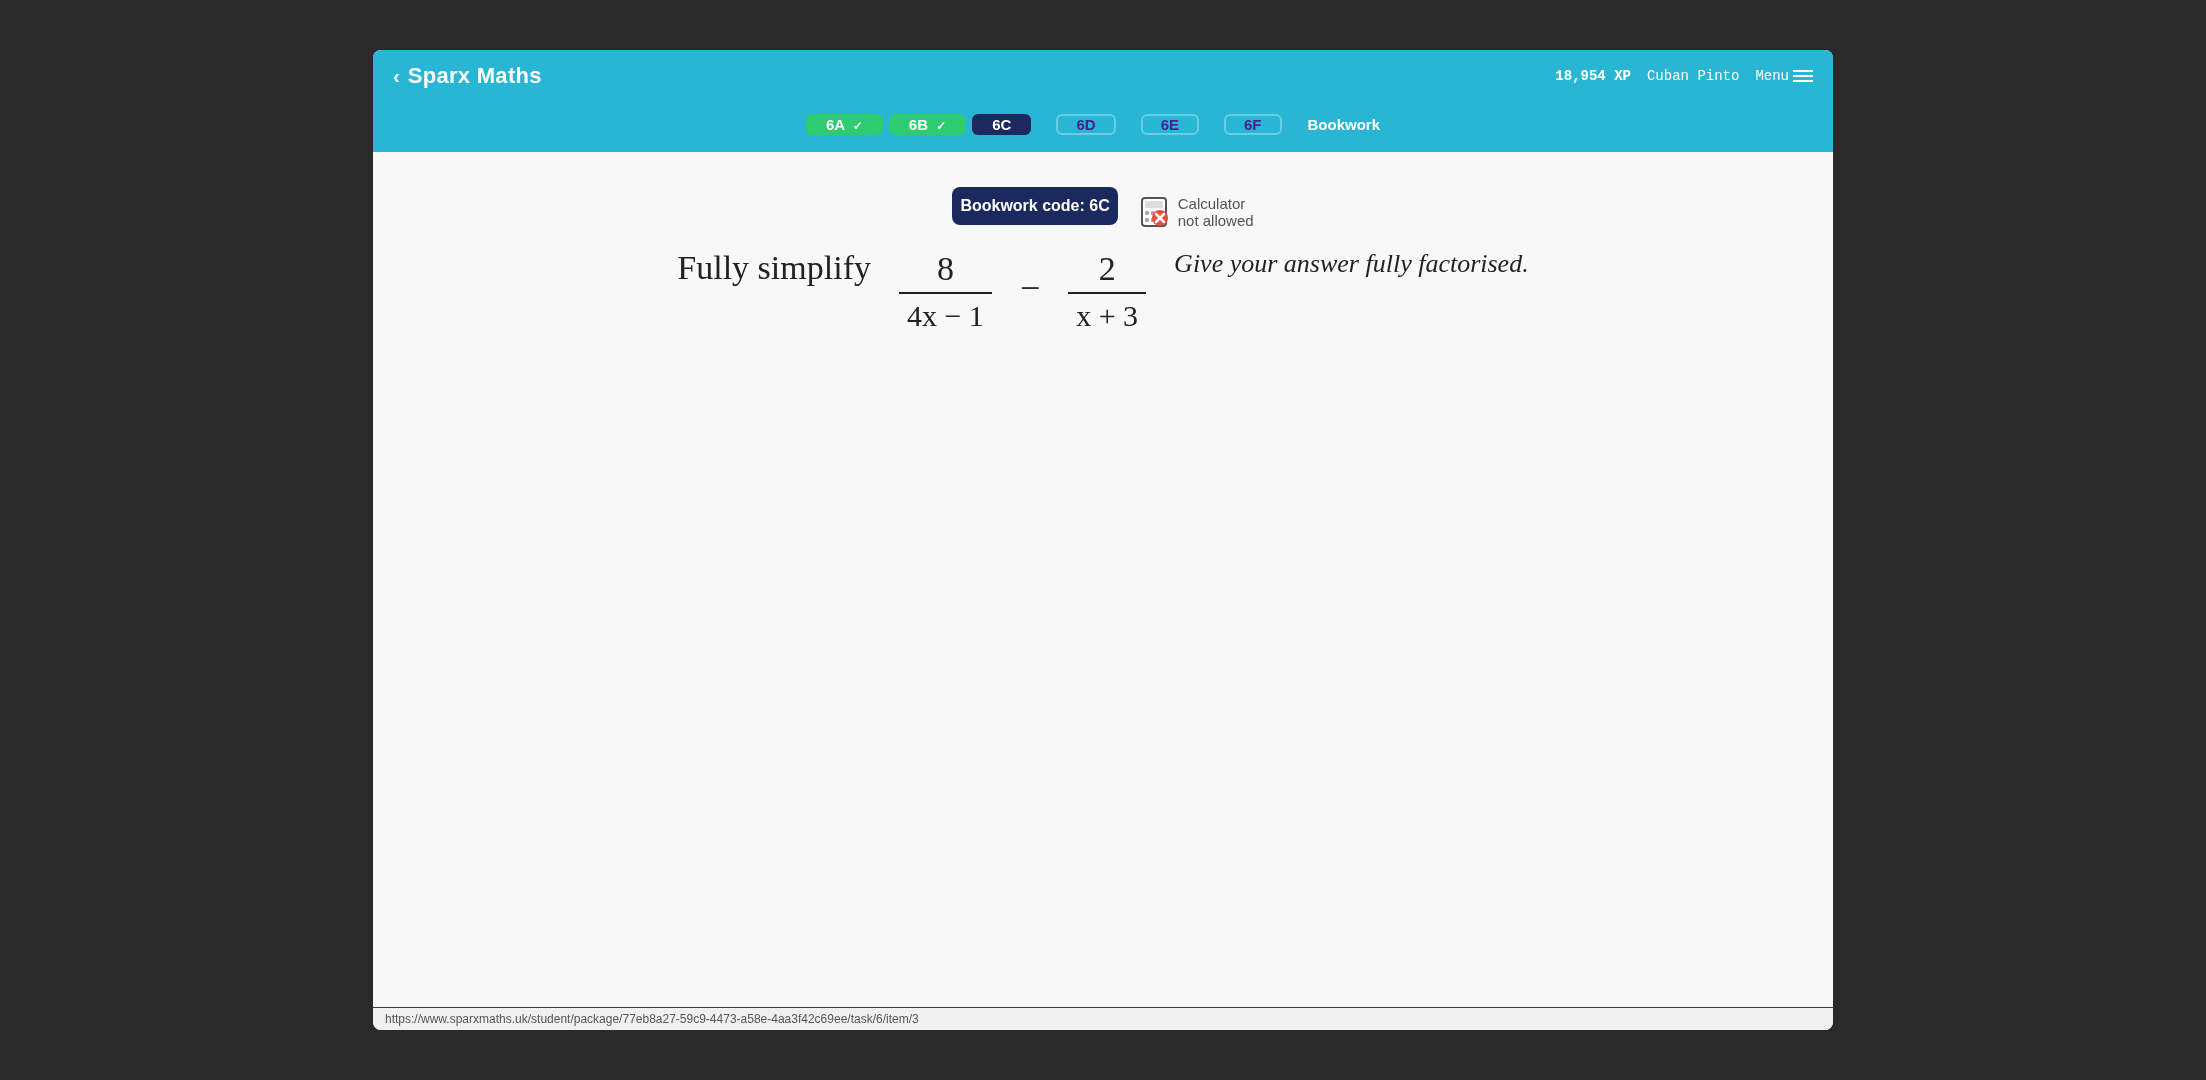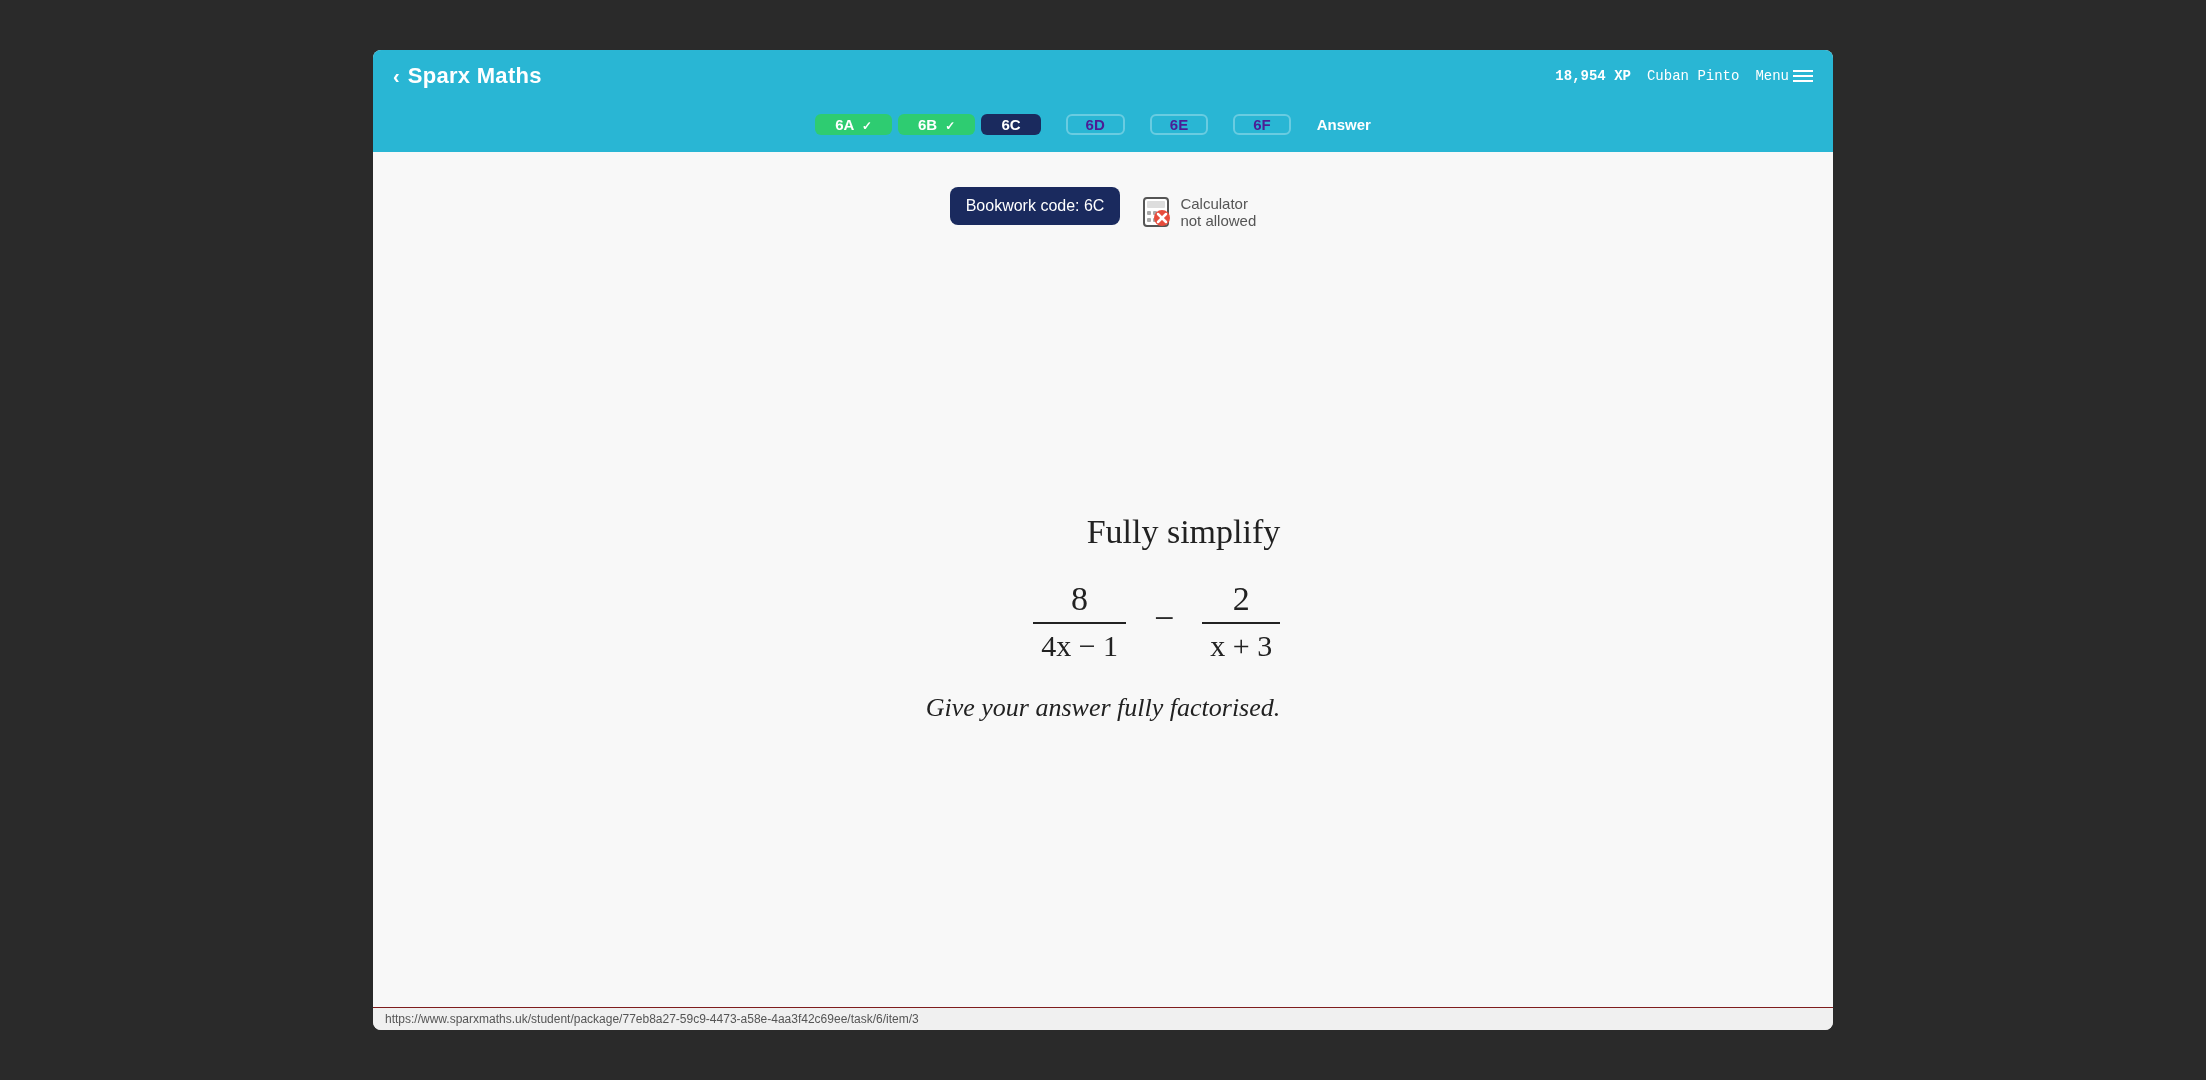--- a/index.html
+++ b/index.html
@@ -164,24 +164,24 @@
     .info-bar {
       display: flex;
       align-items: center;
       gap: 20px;
       margin-bottom: 40px;
     }
 
     .bookwork-code {
       background: #1a2a5e;
       color: white;
-      padding: 10px 16px;
+      padding: 10px 8px;
       border-radius: 8px;
       font-size: 16px;
-      font-weight: 400;
+      font-weight: 700;
       text-align: center;
     }
 
     .calculator-notice {
       display: flex;
       align-items: center;
       gap: 8px;
       color: #555;
       font-size: 15px;
       margin-top: 13px;
@@ -194,22 +194,22 @@
     }
 
     .calc-icon svg {
       width: 100%;
       height: 100%;
     }
 
     
     .question-area {
       display: flex;
-      flex-direction: column;
-      align-items: flex-end;
+      flex-direction: row;
+      align-items: flex-start;
       gap: 28px;
       flex: 1;
       justify-content: center;
       margin-top: -20px;
     }
 
     .question-title {
       font-size: 34px;
       font-weight: 400;
       color: #222;
@@ -364,21 +364,21 @@
     <div class="tab inactive">
       <span>6D</span>
     </div>
     <div class="tab inactive">
       <span>6E</span>
     </div>
     <div class="tab inactive">
       <span>6F</span>
     </div>
     <div class="tab summary">
-      <span>Answer</span>
+      <span>Bookwork</span>
     </div>
   </div>
 
   <div class="main-content">
 
     <div class="info-bar">
       <div class="bookwork-code">Bookwork code: 6C</div>
       <div class="calculator-notice">
         <div class="calc-icon">
           <svg viewBox="0 0 32 32" fill="none" xmlns="http://www.w3.org/2000/svg">

